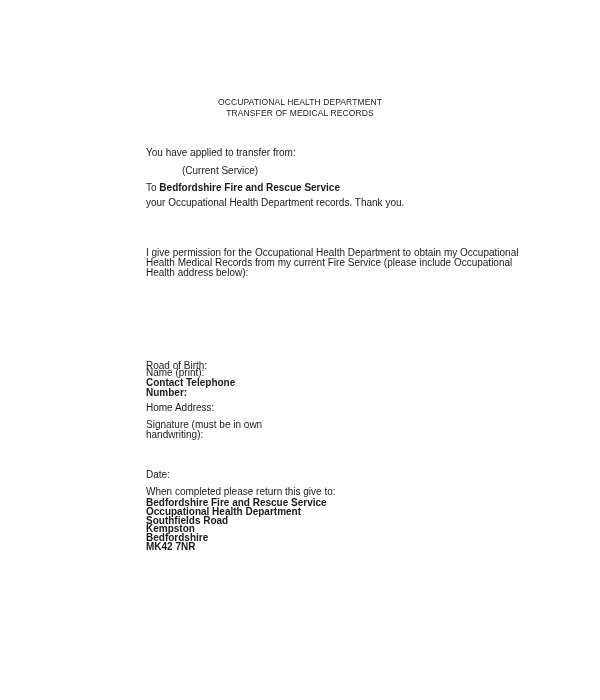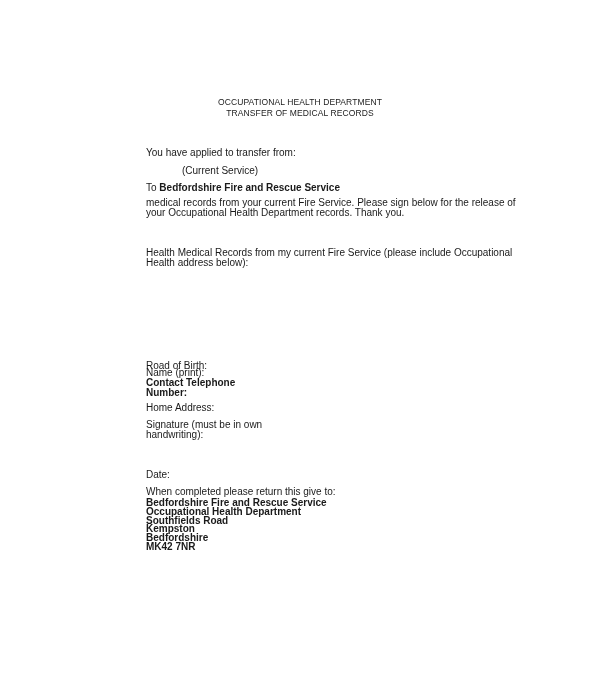--- a/index.html
+++ b/index.html
@@ -20,25 +20,25 @@
   <div class="abs title" style="top:108px;">TRANSFER OF MEDICAL RECORDS</div>
 
   <div class="abs txt" style="top:148px;">You have applied to transfer from:</div>
   <div class="abs txt" style="top:166px; left:182px;">(Current Service)</div>
   <div class="abs txt" style="top:183px;">
     <span>To</span>
     <span class="bold">Bedfordshire Fire and Rescue Service</span>
   </div>
 
   <div class="abs txt" style="top:198px;">
-    <div>medical records from your current Fire Service.  Please sign below for the release of</div>
     <div>your Occupational Health Department records.  Thank you.</div>
   </div>
 
   <div class="abs txt" style="top:248px;">
+    <div>I give permission for the Occupational Health Department to obtain my Occupational</div>
     <div>Health Medical Records from my current Fire Service (please include Occupational</div>
     <div>Health address below):</div>
   </div>
 
   <div class="abs txt" style="top:344px;margin-top:24px;">Name (print):</div>
   <div class="abs txt" style="top:361px;">Road of Birth:</div>
   <div class="abs txt" style="top:378px;font-weight:bold;">
     <div>Contact Telephone</div>
     <div>Number:</div>
   </div>

